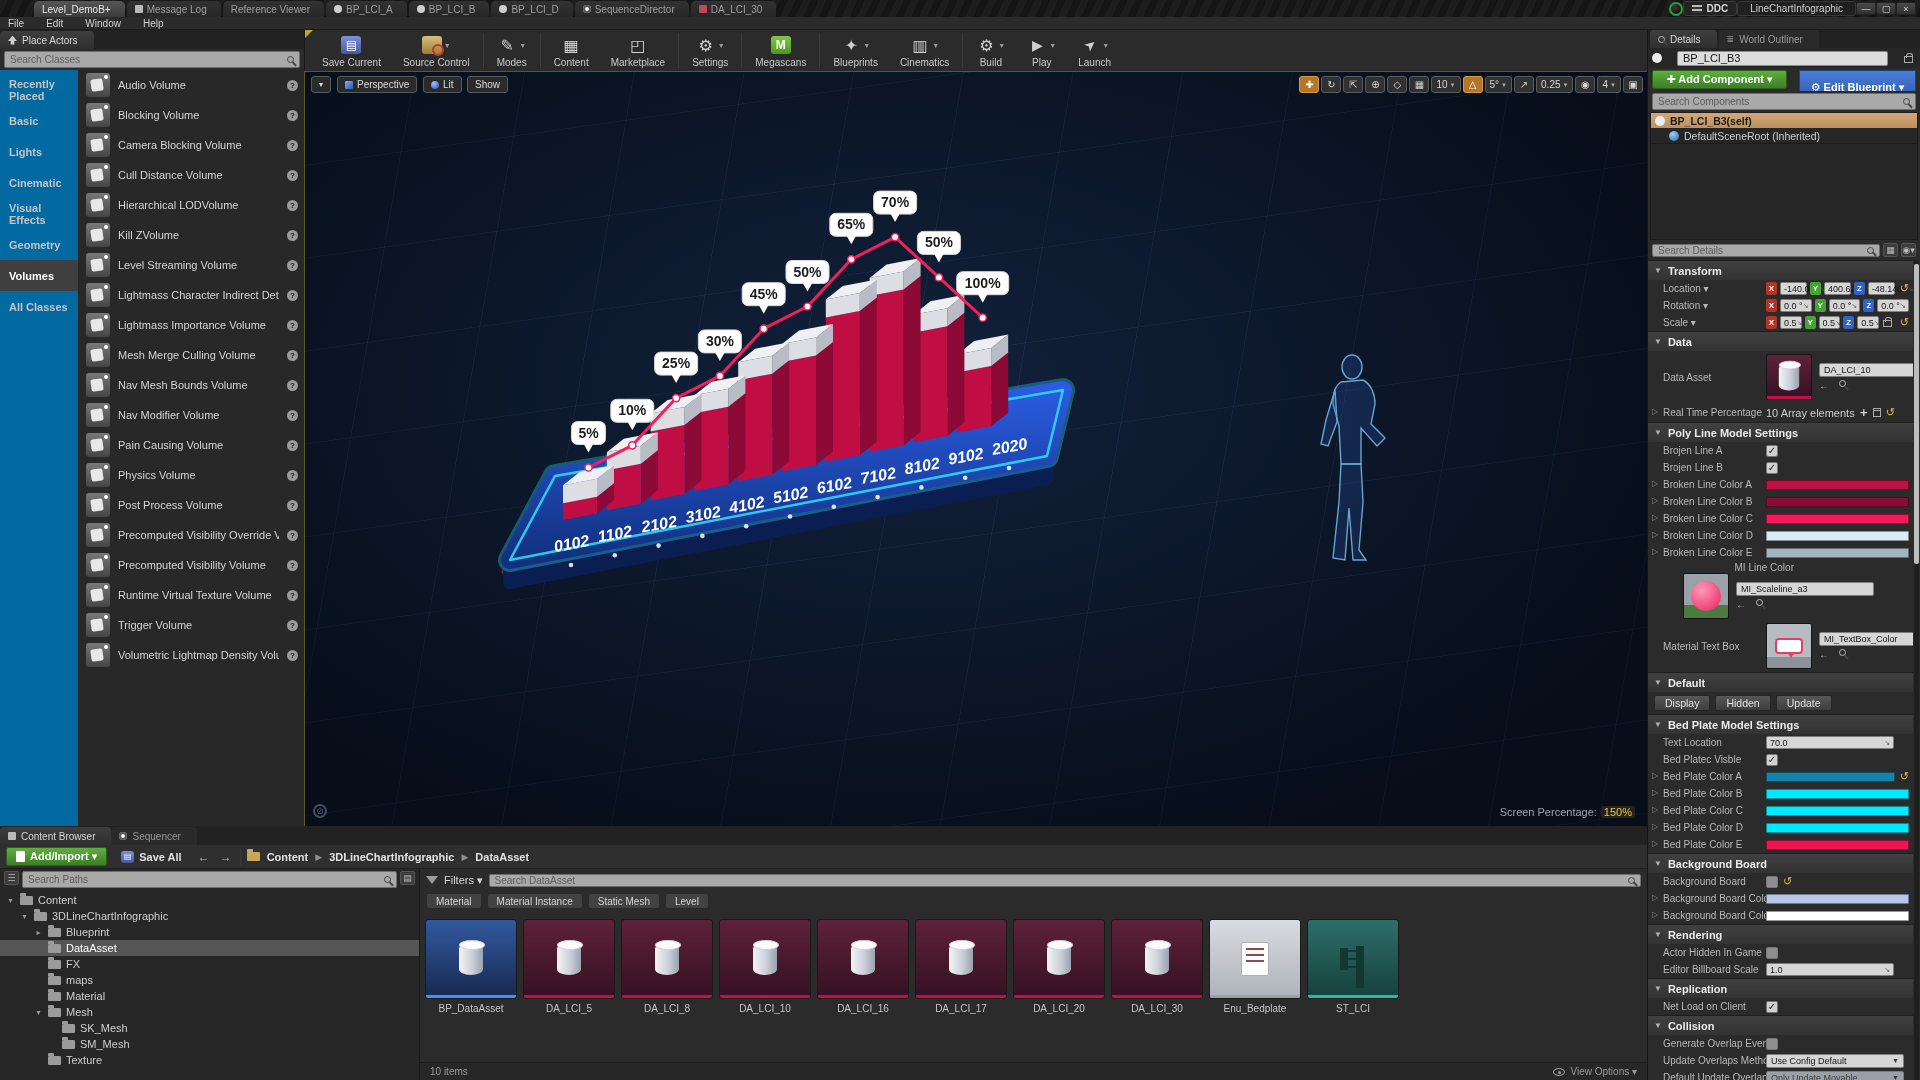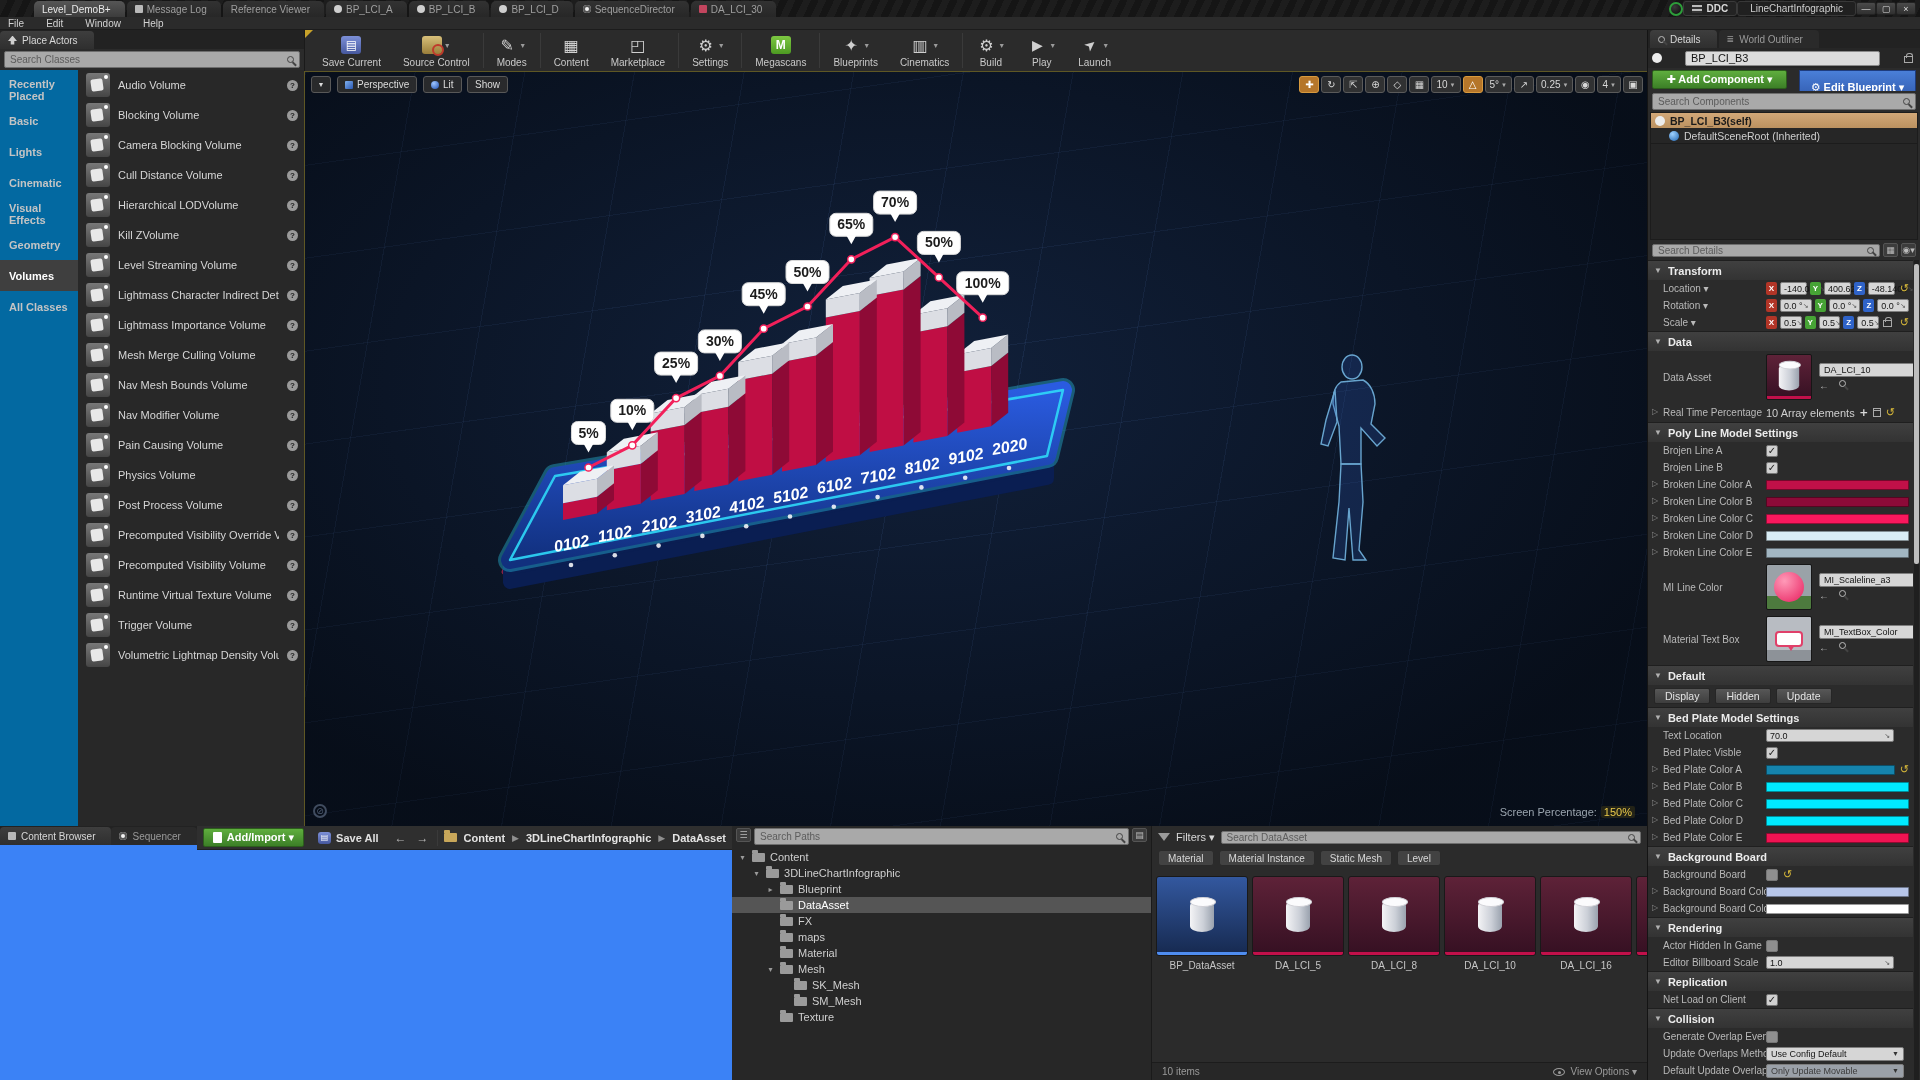--- a/index.html
+++ b/index.html
@@ -70,21 +70,21 @@
 .sphereicon{width:8px;height:8px;border-radius:50%;background:radial-gradient(circle at 35% 30%,#9fc6ff,#1f4fb0)}
 #vright{position:absolute;right:26px;top:4px;display:flex;gap:2px}
 .chip{height:17px;min-width:20px;background:rgba(52,52,52,.92);border:1px solid #5a5a5a;border-radius:3px;color:#d8d8d8;display:flex;align-items:center;justify-content:center;font-size:10px;padding:0 4px;gap:2px}
 .chip.active{background:#b5762a;color:#fff;border-color:#d89a3e}
 .chip .caret{font-size:6px;color:#aaa}
 #vp-maximize{position:absolute;right:4px;top:4px}
 #screenpct{position:absolute;right:12px;bottom:8px;font-size:11px;color:#9aa4ae}
 #screenpct b{color:#e8c84a;font-weight:normal;background:rgba(90,75,20,.35);padding:0 3px;border-radius:2px;margin-left:4px}
 #vp-gizmo{position:absolute;left:8px;bottom:8px;width:14px;height:14px;border:2px solid rgba(150,170,200,.4);border-radius:50%;color:rgba(150,170,200,.5);font-size:9px;display:flex;align-items:center;justify-content:center}
 
-#cbrowser{position:absolute;left:0;top:826px;width:1647px;height:254px;background:#3b82f6;display:flex;flex-direction:row}
+#cbrowser{position:absolute;left:0;top:826px;width:1647px;height:254px;background:#4d7c0f;display:flex;flex-direction:column}
 #cb-toolbar{height:24px;background:#2f2f2f;border-bottom:1px solid #202020;display:flex;align-items:center;gap:6px;padding:0 6px}
 .greenbtn{display:flex;align-items:center;gap:5px;background:linear-gradient(#5fae3e,#3c7f27);border:1px solid #2c5e1c;border-radius:2px;height:19px;padding:0 9px;color:#fff;font-weight:bold;font-size:11px}
 .bluebtn{display:flex;align-items:center;gap:5px;background:linear-gradient(#4a7fd8,#2d55a8);border:1px solid #1e3c7e;border-radius:0;height:34px;padding:0 0;color:#fff;font-weight:bold;font-size:11px}
 .flatbtn{display:flex;align-items:center;gap:5px;height:19px;padding:0 8px;color:#e0e0e0;font-weight:bold;font-size:11px}
 .navarrow{color:#b8b8b8;font-size:12px;padding:0 2px}
 .crumb{display:flex;align-items:center;gap:7px;font-size:11px;color:#e4e4e4;font-weight:bold}
 .crumbsep{color:#8f8f8f;font-size:9px}
 .folder{display:inline-block;width:13px;height:9px;background:#c8a75a;border-radius:1px;position:relative;flex:0 0 auto}
 .folder::before{content:'';position:absolute;top:-3px;left:0;width:6px;height:3px;background:#c8a75a;border-radius:1px 1px 0 0}
 .folder.gray,.folder.gray::before{background:#9a9a9a}
@@ -113,21 +113,21 @@
 .pageicon i{display:block;height:2px;background:#8a4a52}
 .sticon{width:30px;height:30px;position:relative}
 .sticon::before{content:'';position:absolute;left:2px;top:4px;width:8px;height:22px;background:#113833;box-shadow:16px -2px 0 #113833,16px 8px 0 #113833,16px 18px 0 #113833}
 .sticon::after{content:'';position:absolute;left:10px;top:14px;width:8px;height:2px;background:#113833;box-shadow:0 -8px 0 #113833,0 8px 0 #113833}
 #cb-status{height:18px;border-top:1px solid #1c1c1c;background:#272727;display:flex;align-items:center;justify-content:space-between;padding:0 10px;color:#9a9a9a;font-size:10px}
 .eye{display:inline-block;width:12px;height:8px;border:1px solid #9a9a9a;border-radius:50%;position:relative;margin-right:5px}
 .eye::after{content:'';position:absolute;left:4px;top:2px;width:3px;height:3px;border-radius:50%;background:#9a9a9a}
 
 #details{position:absolute;left:1647px;top:30px;width:273px;height:1050px;background:#2b2b2b;border-left:1px solid #141414;display:flex;flex-direction:column;overflow:hidden}
 #det-tabs{height:18px;background:#222;display:flex;align-items:flex-end;gap:2px;padding-left:2px}
-#det-name{height:20px;display:flex;align-items:center;gap:23px;padding:2px 4px;background:#262626}
+#det-name{height:20px;display:flex;align-items:center;gap:15px;padding:2px 4px;background:#262626}
 .wcircle{width:10px;height:10px;border-radius:50%;background:#ececec;flex:0 0 auto}
 .namebox{flex:1;height:15px;background:#dcdcdc;border:1px solid #8a8a8a;border-radius:2px;color:#141414;font-size:11px;display:flex;align-items:center;padding:0 5px}
 .lock{width:9px;height:7px;border:1px solid #a8a8a8;position:relative;margin:2px 3px 0 1px}
 .lock::before{content:'';position:absolute;top:-4px;left:1px;width:5px;height:4px;border:1px solid #a8a8a8;border-bottom:none;border-radius:3px 3px 0 0}
 #det-btns{height:23px;display:flex;gap:12px;padding:2px 4px;background:#2b2b2b}
 #det-btns>div{flex:1;justify-content:center}
 #comp-box{background:#262626;border:1px solid #1c1c1c;margin:0 2px}
 .comprow{height:15px;display:flex;align-items:center;gap:5px;padding:0 4px;font-size:10.5px;color:#cfcfcf}
 .comprow.sel{background:linear-gradient(#d2a878,#bb9160);color:#1a1a1a;font-weight:bold}
 .compspheres{width:10px;height:10px;border-radius:50%;background:radial-gradient(circle at 35% 30%,#9fd2ff,#1f64b0);flex:0 0 auto}
@@ -1059,21 +1059,21 @@
             <div class="dval">
               <span class="colorbar" style="background: rgb(217, 237, 245);"></span>
             </div>
           </div>
           <div class="drow">
             <div class="dlabel"><span class="exp">▷</span><span>Broken Line Color E</span></div>
             <div class="dval">
               <span class="colorbar" style="background: rgb(162, 182, 194);"></span>
             </div>
           </div>
-          <div class="drow" style="min-height: 52px;">
+          <div class="drow" style="min-height: 52px; flex-direction: column;">
             <div class="dlabel"><span>MI Line Color</span></div>
             <div class="dval">
               <span class="thumb sphere">
                 <div class="ball"></div>
               </span>
               <div style="margin-left: 4px;">
                 <div class="combo">
                   <span>MI_Scaleline_a3</span>
                 </div>
                 <div class="minirow">

